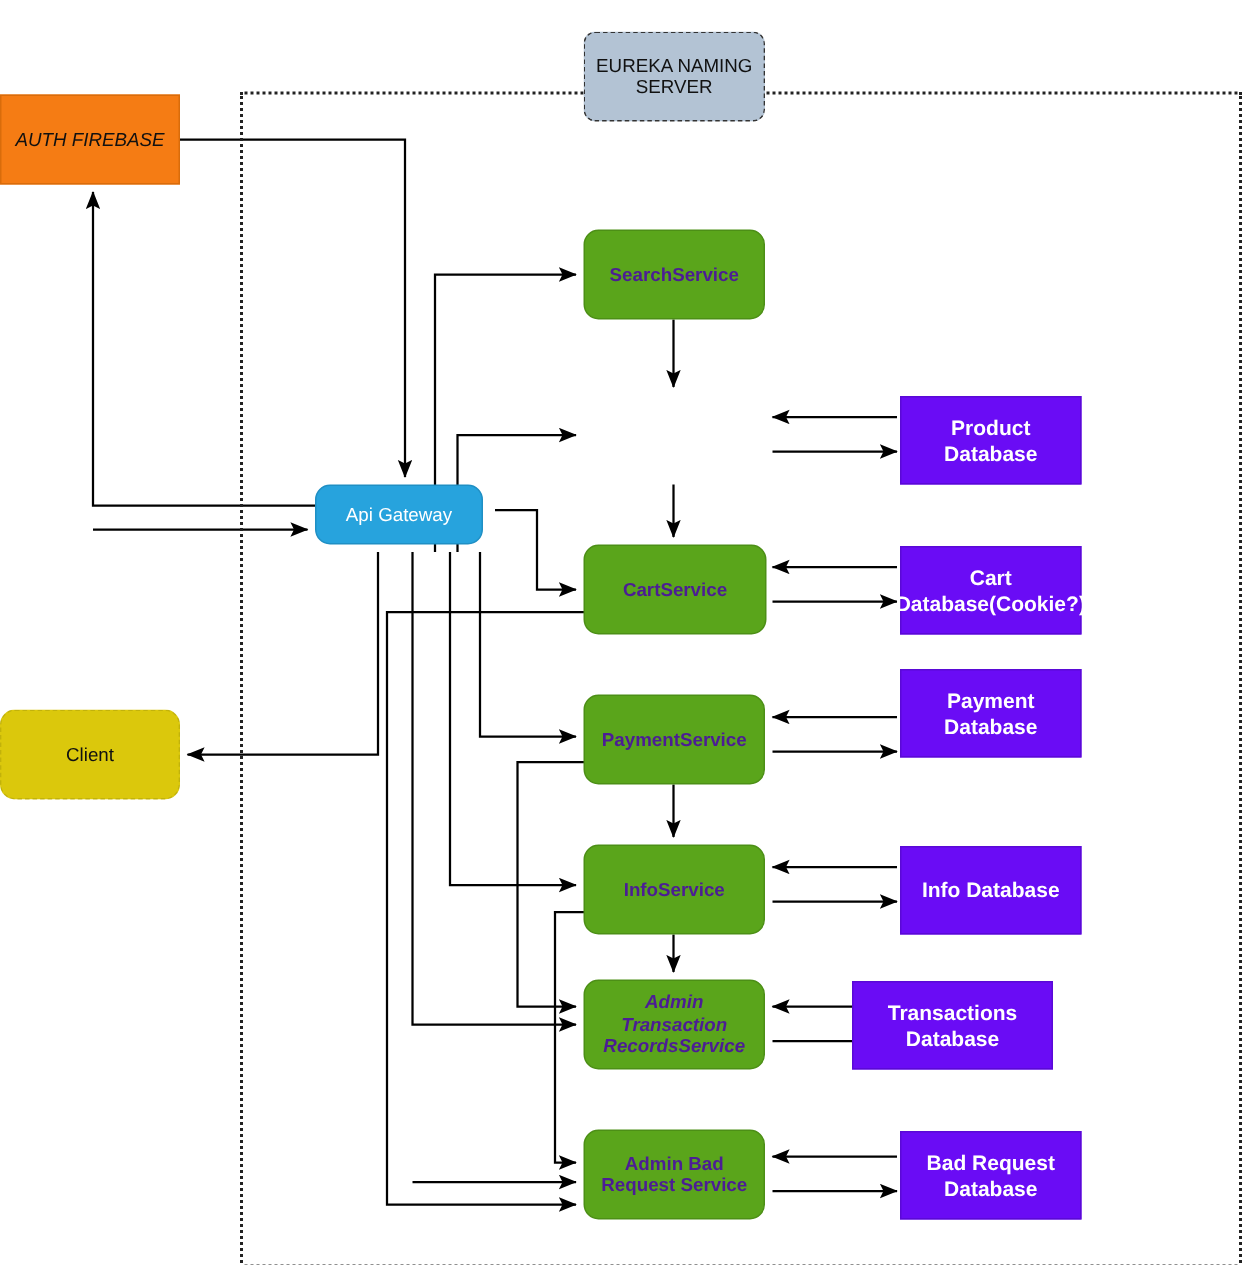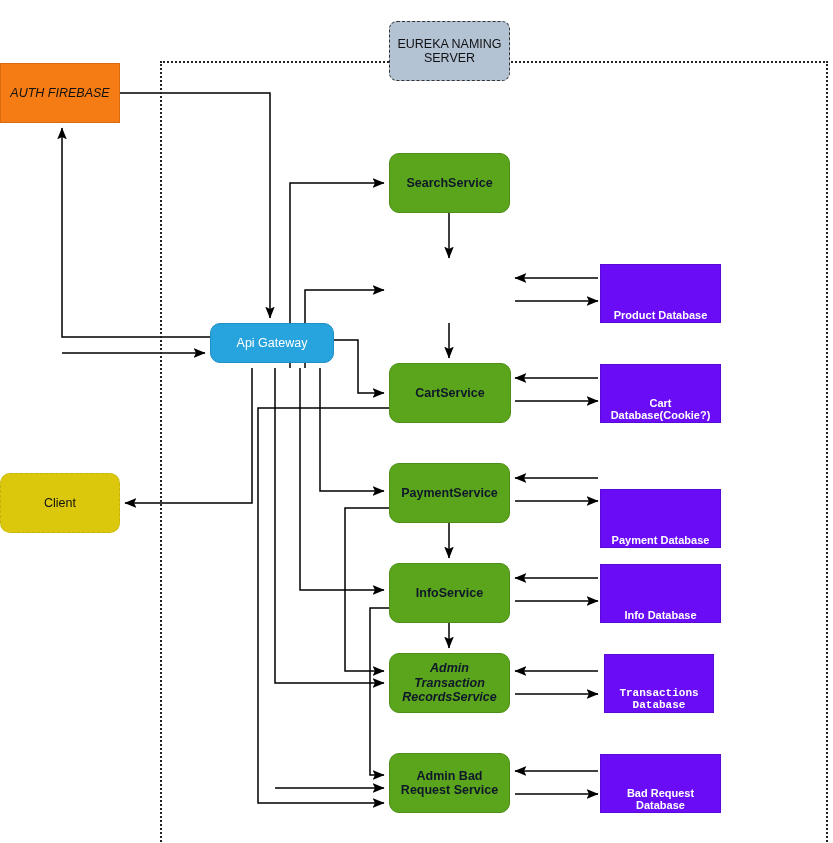--- a/index.html
+++ b/index.html
@@ -65,31 +65,30 @@
     background: #27a3dd;
     border: 1.4px solid #1f8fc4;
     border-radius: 10px;
     color: #ffffff;
     font-size: 12.5px;
   }
   .n-service {
     background: #5aa51b;
     border: 1.4px solid #4c8f16;
     border-radius: 10px;
-    color: #0f172a;
+    color: #4c1d95;
     font-size: 12.5px;
     font-weight: 600;
   }
   .n-db {
     background: #6a0cf5;
     border: 1.4px solid #5a09d6;
     color: #ffffff;
-    font-size: 11px;
+    font-size: 14px;
     font-weight: 600;
-    align-items: flex-end;
   }
   .zone-border {
     position: absolute;
     box-sizing: border-box;
     border: 2.4px dotted #222222;
     z-index: 1;
     background: transparent;
   }
 </style>
 </head>
@@ -144,21 +143,21 @@
   </div>
 
   <div class="node n-auth" style="left: 0px; top: 50px; width: 120px; height: 60px;">
     <span>AUTH FIREBASE</span>
   </div>
 
   <div class="node n-client" style="left: 0px; top: 460px; width: 120px; height: 60px;">
     <span>Client</span>
   </div>
 
-  <div class="node n-gateway" style="left: 210px; top: 310px; width: 124px; height: 40px;">
+  <div class="node n-gateway" style="left: 210px; top: 310px; width: 112px; height: 40px;">
     <span>Api Gateway</span>
   </div>
 
   <div class="node n-service" style="left: 389px; top: 140px; width: 121px; height: 60px;">
     <span>SearchService</span>
   </div>
 
 
   <div class="node n-service" style="left: 389px; top: 350px; width: 122px; height: 60px;">
     <span>CartService</span>
@@ -181,29 +180,29 @@
   </div>
 
   <div class="node n-db" style="left: 600px; top: 251px; width: 121px; height: 59px;">
     <span>Product Database</span>
   </div>
 
   <div class="node n-db" style="left: 600px; top: 351px; width: 121px; height: 59px;">
     <span>Cart Database(Cookie?)</span>
   </div>
 
-  <div class="node n-db" style="left: 600px; top: 476px; width: 121px; height: 59px;">
+  <div class="node n-db" style="left: 600px; top: 433px; width: 121px; height: 59px;">
     <span>Payment Database</span>
   </div>
 
   <div class="node n-db" style="left: 600px; top: 551px; width: 121px; height: 59px;">
     <span>Info Database</span>
   </div>
 
-  <div class="node n-db" style="left: 604px; top: 641px; width: 110px; height: 59px; font-family: Liberation Mono, monospace;">
+  <div class="node n-db" style="left: 568px; top: 641px; width: 134px; height: 59px;">
     <span>Transactions Database</span>
   </div>
 
   <div class="node n-db" style="left: 600px; top: 741px; width: 121px; height: 59px;">
     <span>Bad Request Database</span>
   </div>
 
 </div>
 
 </body></html>

